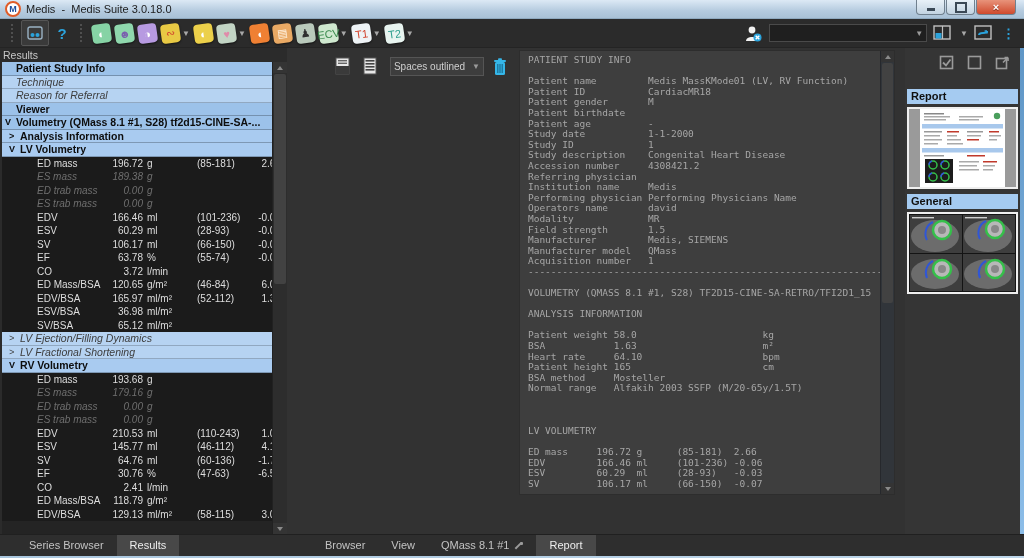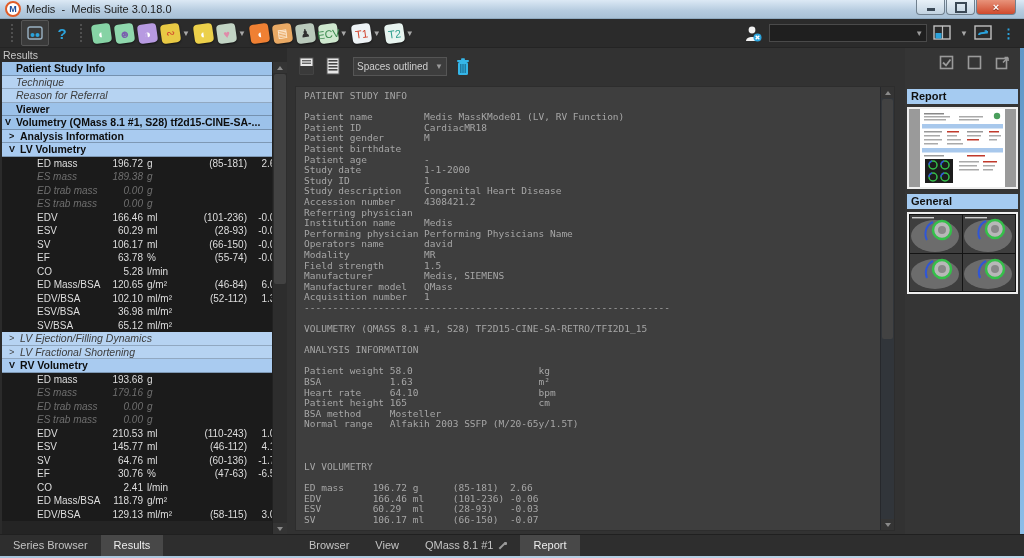--- a/index.html
+++ b/index.html
@@ -43,51 +43,51 @@
   .trow .prefix{width:11px;flex:0 0 auto;font-size:9px;}
   .t-section{background:#9cc2ea;color:#0d0d0d;font-weight:bold;padding-left:3px;box-shadow:inset 0 -1px rgba(0,0,0,.25);}
   .t-italic{background:#b6d3f2;color:#3c3c3c;font-style:italic;padding-left:3px;box-shadow:inset 0 -1px rgba(0,0,0,.2);}
   .t-sub{background:#a9cbf0;color:#0d0d0d;font-weight:bold;padding-left:7px;box-shadow:inset 0 -1px rgba(0,0,0,.25);}
   .t-subitalic{background:#b6d3f2;color:#3c3c3c;font-style:italic;padding-left:7px;box-shadow:inset 0 -1px rgba(0,0,0,.2);}
   .t-data{background:#1b1b1b;color:#dedede;padding-left:24px;font-size:10px;}
   .t-data.muted{color:#6f6f6f;font-style:italic;}
   .t-data .tname{width:64px;flex:0 0 auto;}
   .t-data .tval{width:42px;flex:0 0 auto;text-align:right;}
   .t-data .tunit{width:54px;flex:0 0 auto;padding-left:4px;box-sizing:border-box;}
-  .t-data .trange{width:50px;flex:0 0 auto;text-align:right;}
+  .t-data .trange{width:50px;flex:0 0 auto;text-align:left;}
   .t-data .tz{width:34px;flex:0 0 auto;text-align:right;}
   
   .vscroll{width:14px;background:#2d2d2d;border-left:1px solid #212121;position:relative;flex:0 0 auto;}
   .sb-btn{height:11px;display:flex;align-items:center;justify-content:center;background:#343434;}
   .sb-btn.bottom{position:absolute;bottom:0;left:0;right:0;}
   .tri-up{width:0;height:0;border-left:3px solid transparent;border-right:3px solid transparent;border-bottom:4px solid #8a8a8a;}
   .tri-down{width:0;height:0;border-left:3px solid transparent;border-right:3px solid transparent;border-top:4px solid #8a8a8a;}
   .sb-thumb{position:absolute;left:1px;right:1px;background:#424242;border-radius:2px;}
 
   
-  .center-panel{flex:1 1 auto;display:flex;flex-direction:column;min-width:0;}
+  .center-panel{flex:1 1 auto;display:flex;flex-direction:row;min-width:0;justify-content:flex-end;}
   .report-toolbar{height:36px;display:flex;align-items:center;padding-left:8px;gap:5px;flex:0 0 auto;}
   .rt-btn{width:22px;height:22px;display:flex;align-items:center;justify-content:center;border-radius:2px;}
   .combo.spacing{width:86px;height:17px;background:#3d3d3d;border:1px solid #555;margin-left:4px;}
   .text-wrap{margin:2px 10px 0 8px;height:443px;background:#3e3e3e;border:1px solid #2d2d2d;position:relative;overflow:hidden;}
   .report-pre{margin:0;padding:4px 0 0 8px;font-family:"DejaVu Sans Mono",monospace;font-size:9.5px;line-height:10.6px;color:#a6a6a6;white-space:pre;}
   .vscroll2{position:absolute;top:0;right:0;bottom:0;width:13px;background:#31353a;border-left:1px solid #26282c;}
 
   
   .right-panel{width:115px;flex:0 0 auto;background:#353535;display:flex;flex-direction:column;}
   .rp-tools{height:20px;display:flex;justify-content:flex-end;align-items:center;gap:13px;padding:4px 10px 0 0;}
   .rp-header{margin:17px 2px 0 2px;background:#a5cbf1;color:#101010;font-weight:bold;font-size:11px;height:15px;line-height:15px;padding-left:4px;}
   .rp-header.general{margin-top:5px;}
   .thumb{margin:3px 2px 0 2px;border:2px solid #efefef;background:#fff;height:78px;overflow:hidden;}
   .thumb.dark{background:#101010;}
   .win-border-right{width:4px;flex:0 0 auto;background:linear-gradient(180deg,#5f96c6,#8cbde8);}
 
   
   .bottombar{height:21px;background:#2e2e2e;border-top:1px solid #202020;display:flex;flex:0 0 auto;}
-  .tabs-left{width:287px;flex:0 0 auto;display:flex;padding-left:0;}
+  .tabs-left{width:287px;flex:0 0 auto;display:flex;padding-left:16px;}
   .tabs-center{display:flex;padding-left:9px;}
   .tab{padding:0 13px;height:21px;line-height:21px;font-size:11px;color:#c3c3c3;display:flex;align-items:center;gap:5px;}
   .tab.active{background:#484848;color:#ececec;}
   .pin{width:9px;height:9px;position:relative;display:inline-block;}
   .pin::before{content:'';position:absolute;width:8px;height:1.5px;background:#9a9a9a;transform:rotate(-45deg);top:4px;left:0;}
   .pin::after{content:'';position:absolute;width:3px;height:3px;background:#9a9a9a;border-radius:1px;top:1px;right:0;}
   .win-border-bottom{height:2px;background:linear-gradient(90deg,#a9c6de,#bdd6ea);flex:0 0 auto;}
 </style>
 </head>
 <body>
@@ -365,41 +365,41 @@
               <span class="tval">63.78</span>
               <span class="tunit">%</span>
               <span class="trange">(55-74)</span>
               <span class="tz">-0.09</span>
             </div>
 
             <div class="trow t-data">
               <span class="prefix"></span>
               <span class="tlabel"></span>
               <span class="tname">CO</span>
-              <span class="tval">5.28</span>
+              <span class="tval">3.72</span>
               <span class="tunit">l/min</span>
               <span class="trange"></span>
               <span class="tz"></span>
             </div>
 
             <div class="trow t-data">
               <span class="prefix"></span>
               <span class="tlabel"></span>
               <span class="tname">ED Mass/BSA</span>
               <span class="tval">120.65</span>
               <span class="tunit">g/m²</span>
               <span class="trange">(46-84)</span>
               <span class="tz">6.02</span>
             </div>
 
             <div class="trow t-data">
               <span class="prefix"></span>
               <span class="tlabel"></span>
               <span class="tname">EDV/BSA</span>
-              <span class="tval">102.10</span>
+              <span class="tval">165.97</span>
               <span class="tunit">ml/m²</span>
               <span class="trange">(52-112)</span>
               <span class="tz">1.35</span>
             </div>
 
             <div class="trow t-data">
               <span class="prefix"></span>
               <span class="tlabel"></span>
               <span class="tname">ESV/BSA</span>
               <span class="tval">36.98</span>

